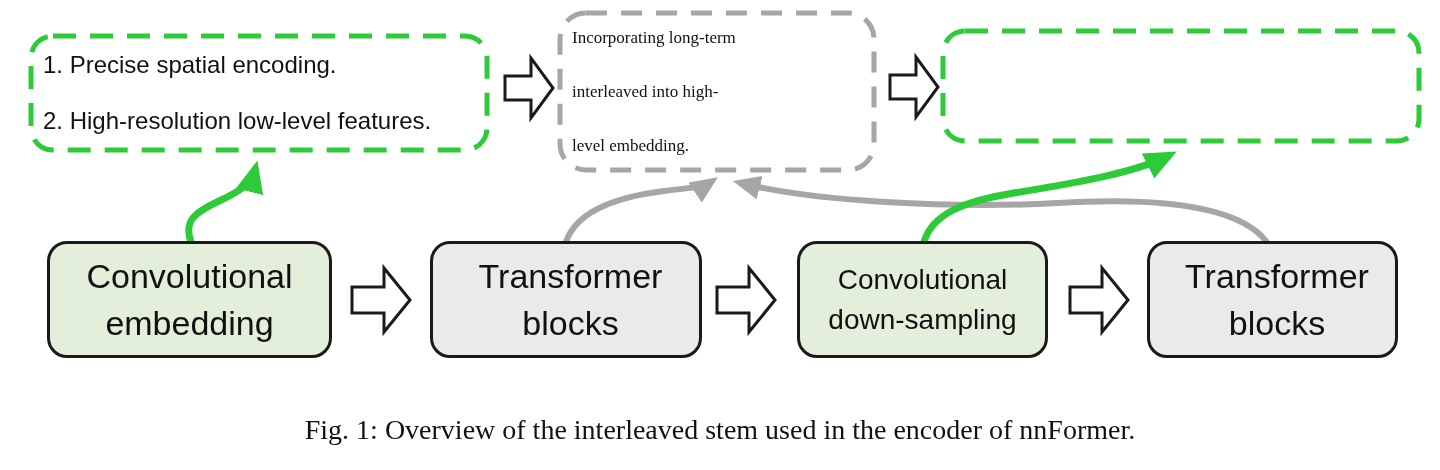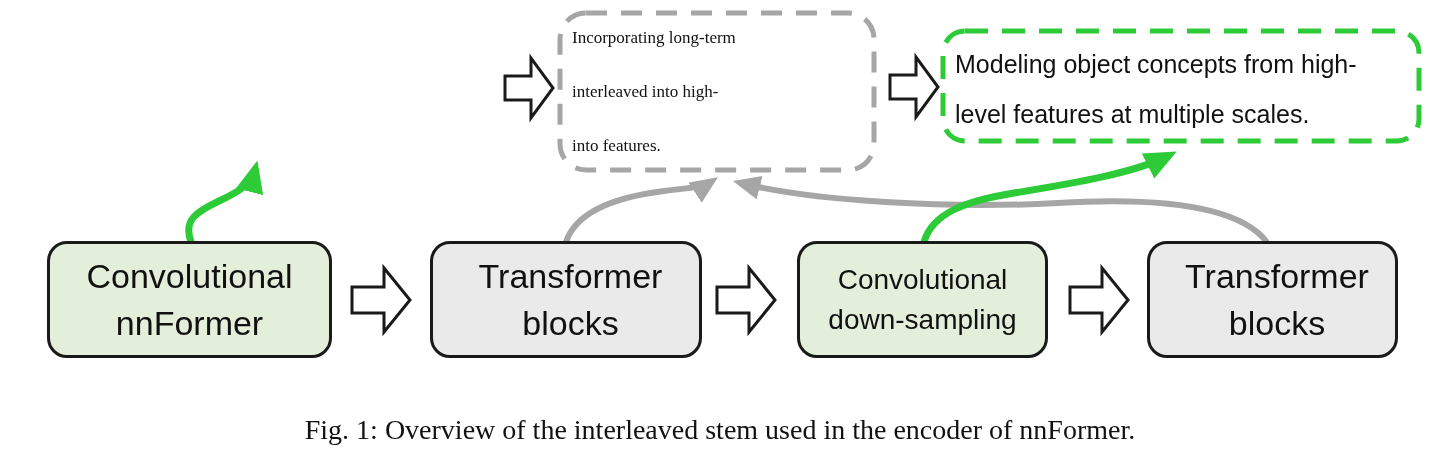--- a/index.html
+++ b/index.html
@@ -74,45 +74,50 @@
     <polygon points="352,287 384,287 384,268 410,300 384,332 384,313 352,313" fill="#ffffff" style="stroke:var(--line-black)" stroke-width="3" stroke-linejoin="miter"></polygon>
     <polygon points="717,287 749,287 749,268 775,300 749,332 749,313 717,313" fill="#ffffff" style="stroke:var(--line-black)" stroke-width="3" stroke-linejoin="miter"></polygon>
     <polygon points="1070,287 1102,287 1102,268 1128,300 1102,332 1102,313 1070,313" fill="#ffffff" style="stroke:var(--line-black)" stroke-width="3" stroke-linejoin="miter"></polygon>
 
     <path d="M 191,242 C 183,220 196,212 219,201 C 243,190 252,182 255,170" fill="none" style="stroke:var(--accent-green)" stroke-width="7" stroke-linecap="round" marker-end="url(#ah-green)"></path>
     <path d="M 566,242 C 576,212 616,197 664,191 C 686,188 702,188 711,182" fill="none" style="stroke:var(--muted-gray)" stroke-width="6" stroke-linecap="round" marker-end="url(#ah-gray)"></path>
     <path d="M 1266,241 C 1238,206 1160,197 1058,203 C 950,209 812,201 741,183" fill="none" style="stroke:var(--muted-gray)" stroke-width="6" stroke-linecap="round" marker-end="url(#ah-gray)"></path>
     <path d="M 924,242 C 932,214 964,201 1014,193 C 1082,182 1136,172 1168,156" fill="none" style="stroke:var(--accent-green)" stroke-width="7" stroke-linecap="round" marker-end="url(#ah-green)"></path>
   </svg>
 
+  <div class="callout callout-left">
+    <svg class="dashsvg" width="462" height="120">
+      <rect x="3" y="3" width="456" height="114" rx="22" fill="none" style="stroke:var(--accent-green)" stroke-width="5" stroke-dasharray="23 14"></rect>
+    </svg>
+    <div class="lines">
+      <div>1. Precise spatial encoding.</div>
+      <div>2. High-resolution low-level features.</div>
+    </div>
+  </div>
 
   <div class="callout callout-mid">
     <svg class="dashsvg" width="320" height="163">
       <rect x="3" y="3" width="314" height="157" rx="26" fill="none" style="stroke:var(--muted-gray)" stroke-width="5" stroke-dasharray="21 14"></rect>
     </svg>
     <div class="lines">
       <div>Incorporating long-term</div>
       <div>interleaved into high-</div>
-      <div>into features.</div>
+      <div>level embedding.</div>
     </div>
   </div>
 
   <div class="callout callout-right">
     <svg class="dashsvg" width="482" height="116">
       <rect x="3" y="3" width="476" height="110" rx="22" fill="none" style="stroke:var(--accent-green)" stroke-width="5" stroke-dasharray="23 14"></rect>
     </svg>
-    <div class="lines">
-      <div>Modeling object concepts from high-</div>
-      <div>level features at multiple scales.</div>
-    </div>
   </div>
 
   <div class="block block-green block-1">
     <div>Convolutional</div>
-    <div>nnFormer</div>
+    <div>embedding</div>
   </div>
 
   <div class="block block-gray block-2">
     <div>Transformer</div>
     <div>blocks</div>
   </div>
 
   <div class="block block-green block-3">
     <div>Convolutional</div>
     <div>down-sampling</div>

